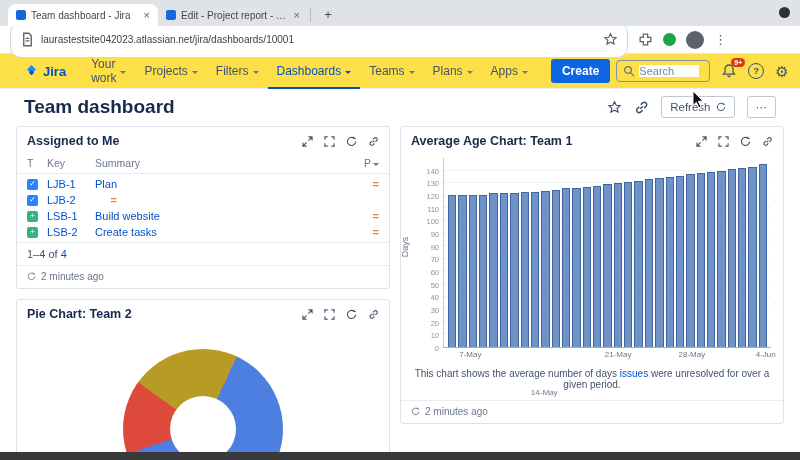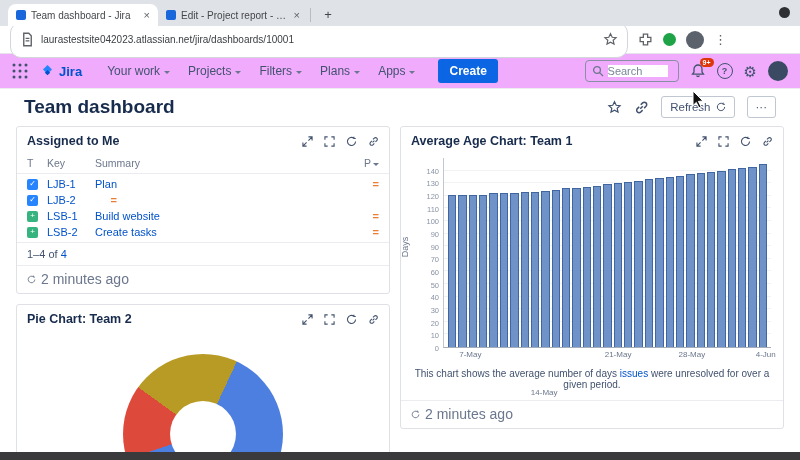--- a/index.html
+++ b/index.html
@@ -20,21 +20,21 @@
   .toolbar { height:28px; background:#fff; display:flex; align-items:center; padding:0 10px; gap:10px; border-bottom:1px solid #e3e5e8; }
   .omnibox { flex:1; max-width:618px; height:36px; background:#fff; border:1px solid #d2d6db; border-radius:11px; display:flex; align-items:center; padding:0 9px; gap:6px; font-size:10px; color:#3c4043; }
   .omnibox .url { flex:1; overflow:hidden; white-space:nowrap; }
   .tool-ic { width:15px; height:15px; color:#5f6368; flex:none; }
   .tool-ic svg { width:100%; height:100%; display:block; }
   .ext-green { width:13px; height:13px; border-radius:50%; background:#1ea446; }
   .chrome-avatar { width:18px; height:18px; border-radius:50%; background:#5b626b; }
   .kebab { color:#5f6368; font-size:13px; letter-spacing:0; }
 
   
-  .jiranav { height:35px; display:flex; align-items:center; padding:0 12px; gap:6px; border-bottom:1px solid #ebecf0; background:#f0abfc; }
+  .jiranav { height:35px; display:flex; align-items:center; padding:0 12px; gap:6px; border-bottom:1px solid #ebecf0; background:#fde047; }
   .appgrid { width:16px; height:16px; color:#42526e; }
   .appgrid svg { width:100%; height:100%; }
   .brand { display:flex; align-items:center; gap:4px; margin:0 10px 0 6px; }
   .brand-logo { width:15px; height:15px; }
   .brand-name { font-size:13px; font-weight:700; color:#0052cc; }
   .nav-items { display:flex; align-items:stretch; height:35px; }
   .navitem { display:flex; align-items:center; gap:4px; padding:0 9px; font-size:12px; color:#42526e; cursor:pointer; }
   .navitem.active { color:#0052cc; box-shadow:inset 0 -2px 0 #0052cc; }
   .chev { width:0; height:0; border-left:3px solid transparent; border-right:3px solid transparent; border-top:3.5px solid #6b778c; margin-top:2px; }
   .navitem.active .chev { border-top-color:#0052cc; }
@@ -79,21 +79,21 @@
   .cell-p { width:22px; flex:none; display:flex; align-items:center; gap:2px; justify-content:flex-end; }
   .rows { padding:2px 10px; }
   .row { display:flex; align-items:center; height:16px; font-size:11px; }
   .row a { color:#0052cc; text-decoration:none; overflow:hidden; white-space:nowrap; }
   .type-icon { width:11px; height:11px; border-radius:2px; color:#fff; font-size:8px; line-height:1; display:flex; align-items:center; justify-content:center; }
   .type-icon.task { background:#2684ff; }
   .type-icon.subtask { background:#36b37e; }
   .prio { color:#e97f33; font-weight:700; font-size:11px; }
   .pagination { padding:5px 10px; font-size:11px; color:#42526e; border-top:1px solid #ebecf0; }
   .pagination .link { color:#0052cc; }
-  .panel-foot { padding:5px 10px 6px; font-size:14px; color:#6b778c; border-top:1px solid #ebecf0; display:flex; align-items:center; gap:5px; }
+  .panel-foot { padding:5px 10px 6px; font-size:10px; color:#6b778c; border-top:1px solid #ebecf0; display:flex; align-items:center; gap:5px; }
   .panel-foot .picon { width:9px; height:9px; color:#6b778c; }
 
   
   .pie-panel { margin-top:10px; height:240px; overflow:hidden; }
   .donut { width:160px; height:160px; border-radius:50%; margin:22px auto 0; position:relative; }
   .donut::after { content:''; position:absolute; inset:47px; background:#fff; border-radius:50%; }
 
   
   .chart-wrap { padding:4px 12px 0 4px; position:relative; }
   .bar-ylabel { position:absolute; left:-6px; top:88px; transform:rotate(-90deg); font-size:9px; color:#6b778c; }
@@ -183,20 +183,28 @@
         <span class="navitem">
           <span>Your work</span>
           <span class="chev"></span>
         </span>
         <span class="navitem">
           <span>Projects</span>
           <span class="chev"></span>
         </span>
         <span class="navitem">
           <span>Filters</span>
+          <span class="chev"></span>
+        </span>
+        <span class="navitem active">
+          <span>Dashboards</span>
+          <span class="chev"></span>
+        </span>
+        <span class="navitem">
+          <span>Teams</span>
           <span class="chev"></span>
         </span>
         <span class="navitem">
           <span>Plans</span>
           <span class="chev"></span>
         </span>
         <span class="navitem">
           <span>Apps</span>
           <span class="chev"></span>
         </span>

